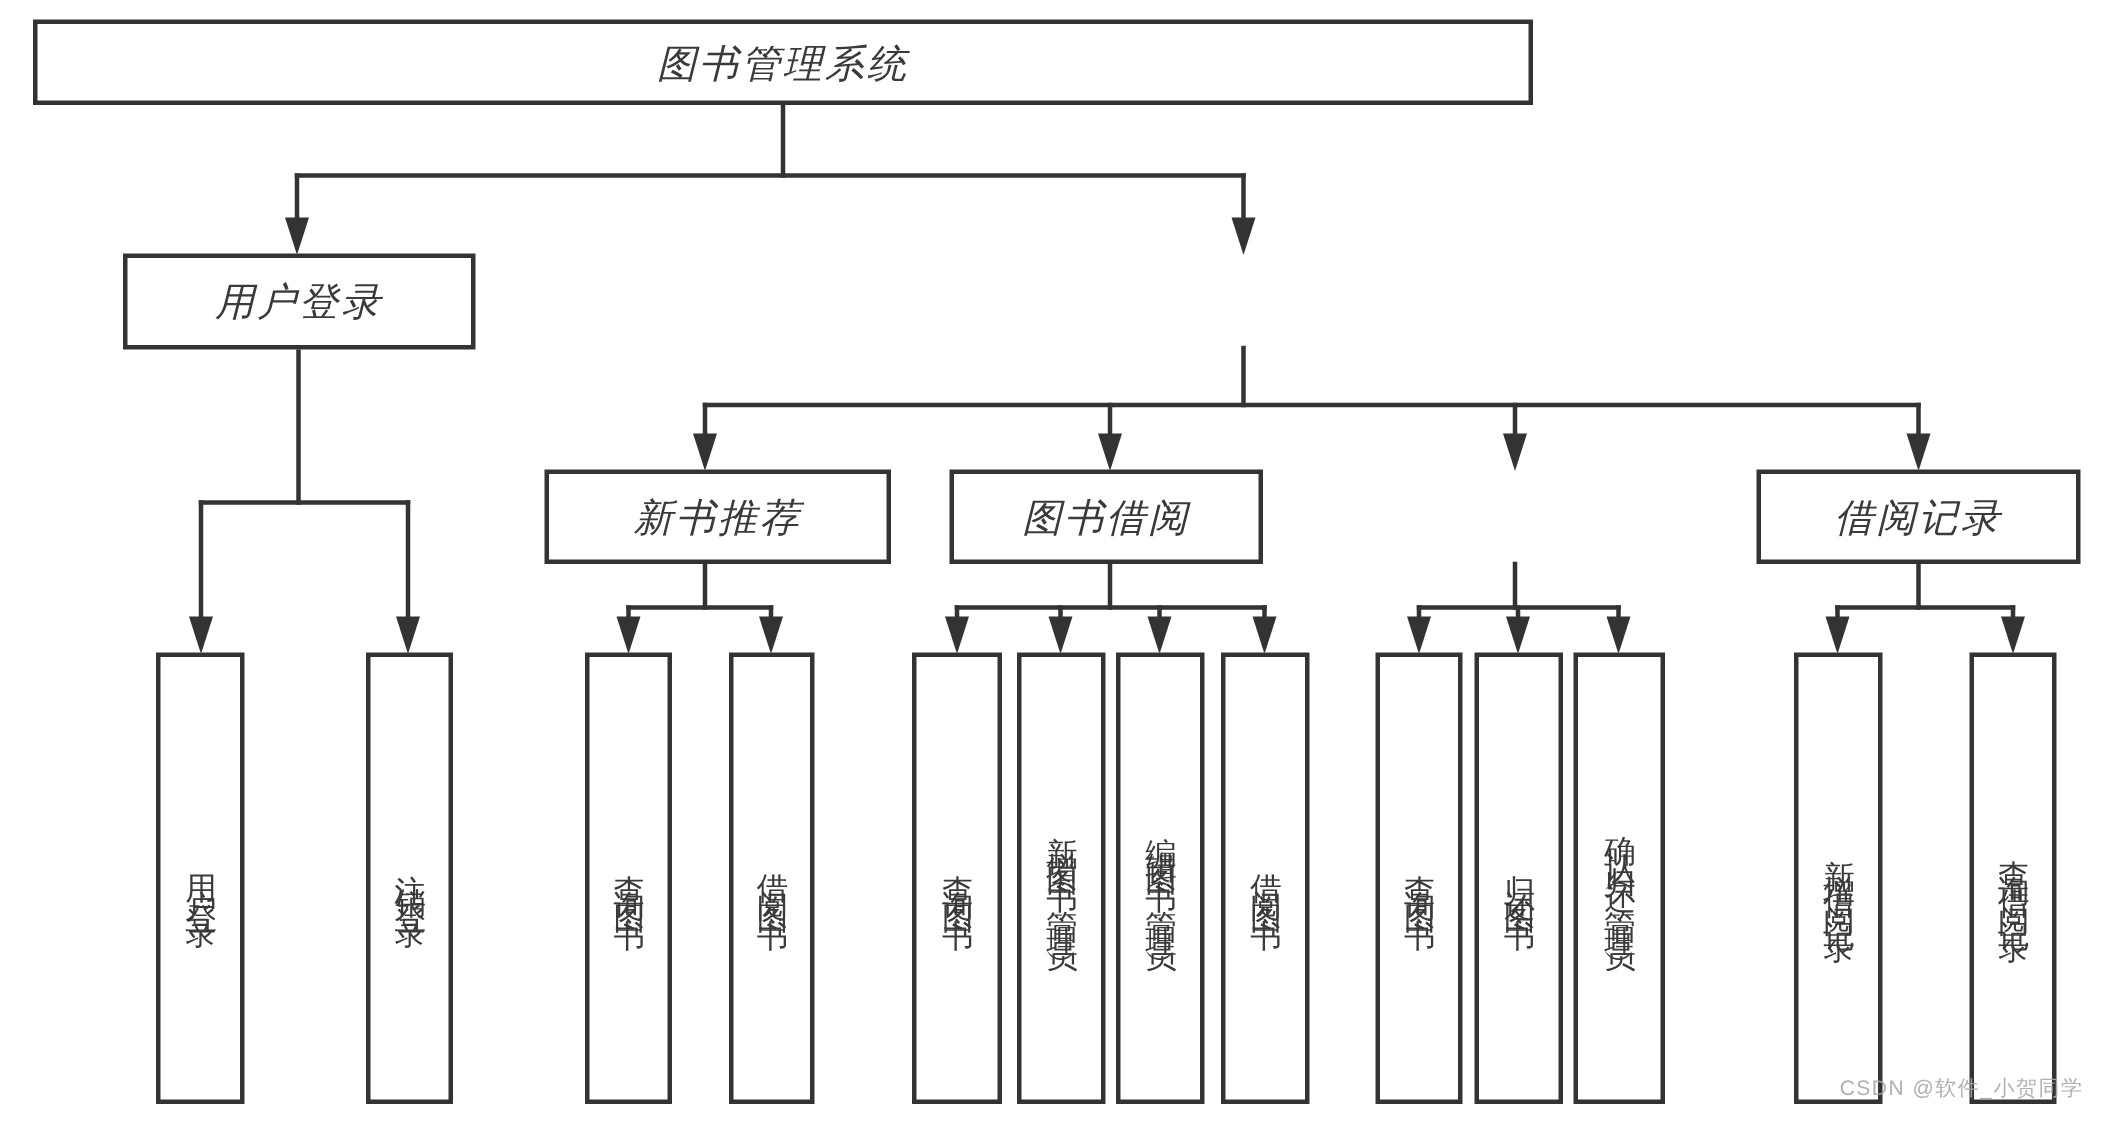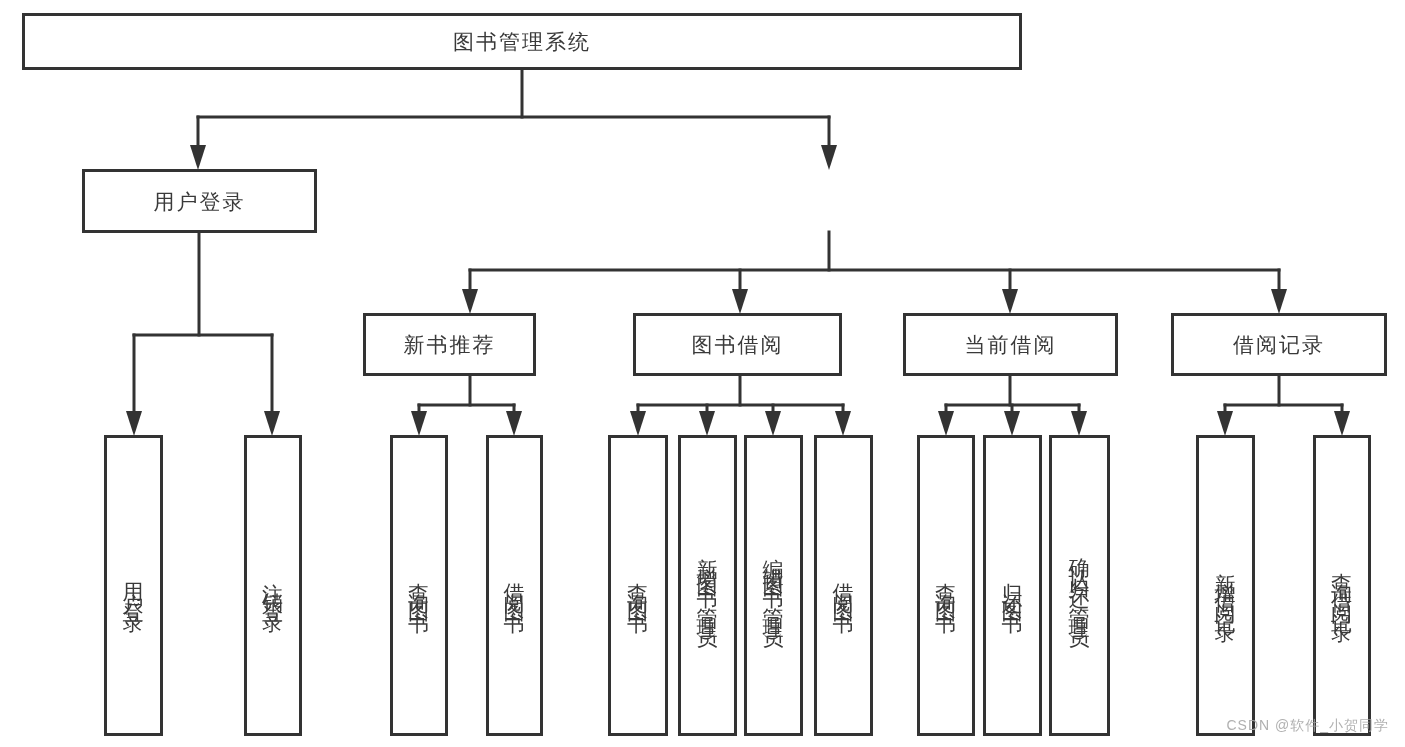--- a/index.html
+++ b/index.html
@@ -35,23 +35,24 @@
     box-sizing:border-box;
     border:3px solid var(--line);
     background:var(--background);
     display:flex;
     align-items:center;
     justify-content:center;
     color:var(--text);
     text-align:center;
   }
   .box.h{
-    font-size:21px;
+    font-size:26px;
     letter-spacing:2px;
     line-height:1;
+    font-style:italic;
   }
   .box.v{
     writing-mode:vertical-rl;
     text-orientation:mixed;
     font-size:21px;
     letter-spacing:10px;
     line-height:1;
     padding:6px 0;
   }
   #watermark{
@@ -130,23 +131,22 @@
     <path class="wire" d="M1225 405 V412"></path>
     <path class="wire" d="M1342 405 V412"></path>
     <path class="arrowhead" d="M1225 436 l-8 -25 h16 z"></path>
     <path class="arrowhead" d="M1342 436 l-8 -25 h16 z"></path>
   </svg>
 
   <div class="box h" style="left:22px;top:13px;width:1000px;height:57px">图书管理系统</div>
 
   <div class="box h" style="left:82px;top:169px;width:235px;height:64px">用户登录</div>
 
-  <div class="box h" style="left:363px;top:313px;width:173px;height:63px">新书推荐</div>
+  <div class="box h" style="left:363px;top:313px;width:231px;height:63px">新书推荐</div>
   <div class="box h" style="left:633px;top:313px;width:209px;height:63px">图书借阅</div>
-  <div class="box h" style="left:903px;top:313px;width:215px;height:63px">当前借阅</div>
   <div class="box h" style="left:1171px;top:313px;width:216px;height:63px">借阅记录</div>
 
   <div class="box v" style="left:104px;top:435px;width:59px;height:301px">用户登录</div>
   <div class="box v" style="left:244px;top:435px;width:58px;height:301px">注销登录</div>
 
   <div class="box v" style="left:390px;top:435px;width:58px;height:301px">查询图书</div>
   <div class="box v" style="left:486px;top:435px;width:57px;height:301px">借阅图书</div>
 
   <div class="box v" style="left:608px;top:435px;width:60px;height:301px">查询图书</div>
   <div class="box v" style="left:678px;top:435px;width:59px;height:301px">新增图书（管理员）</div>

